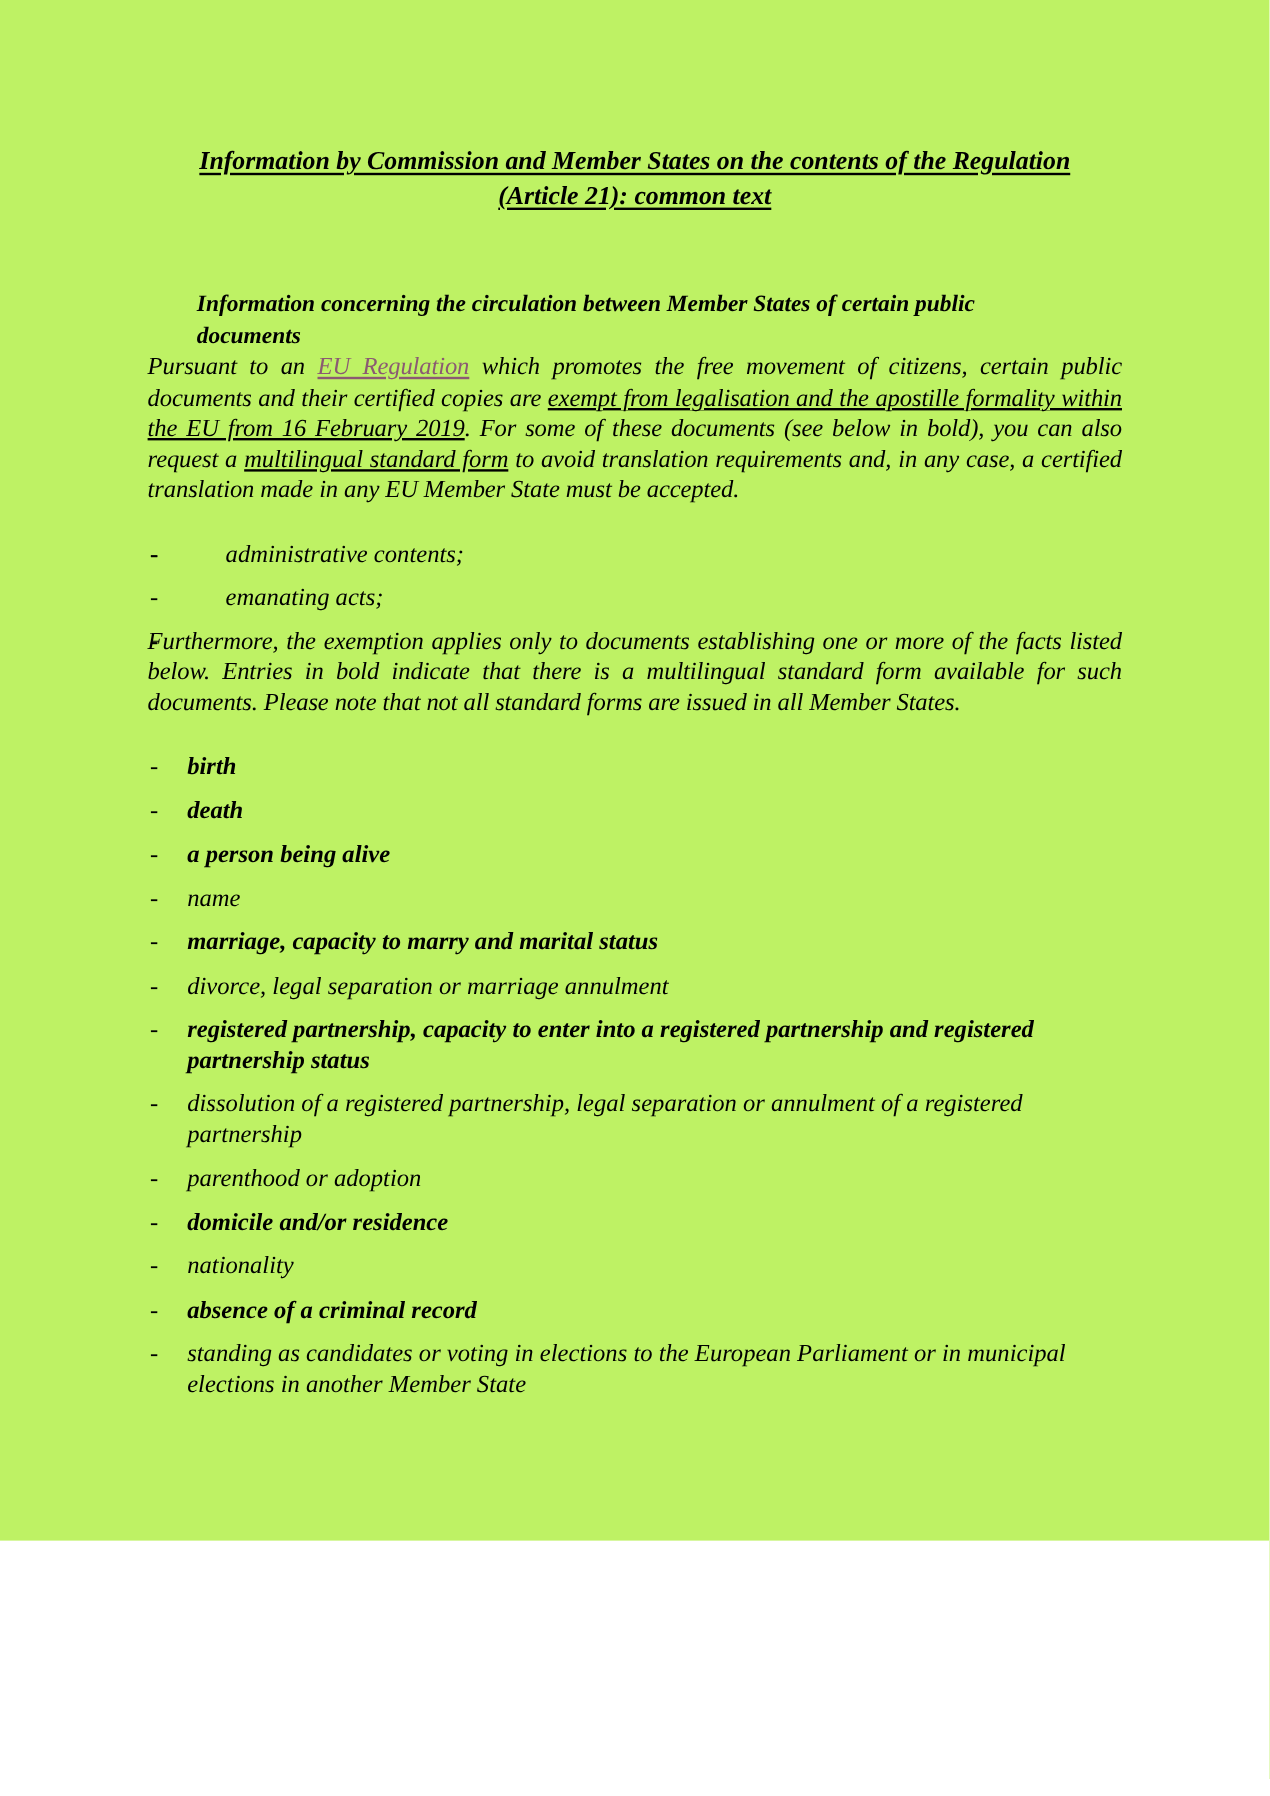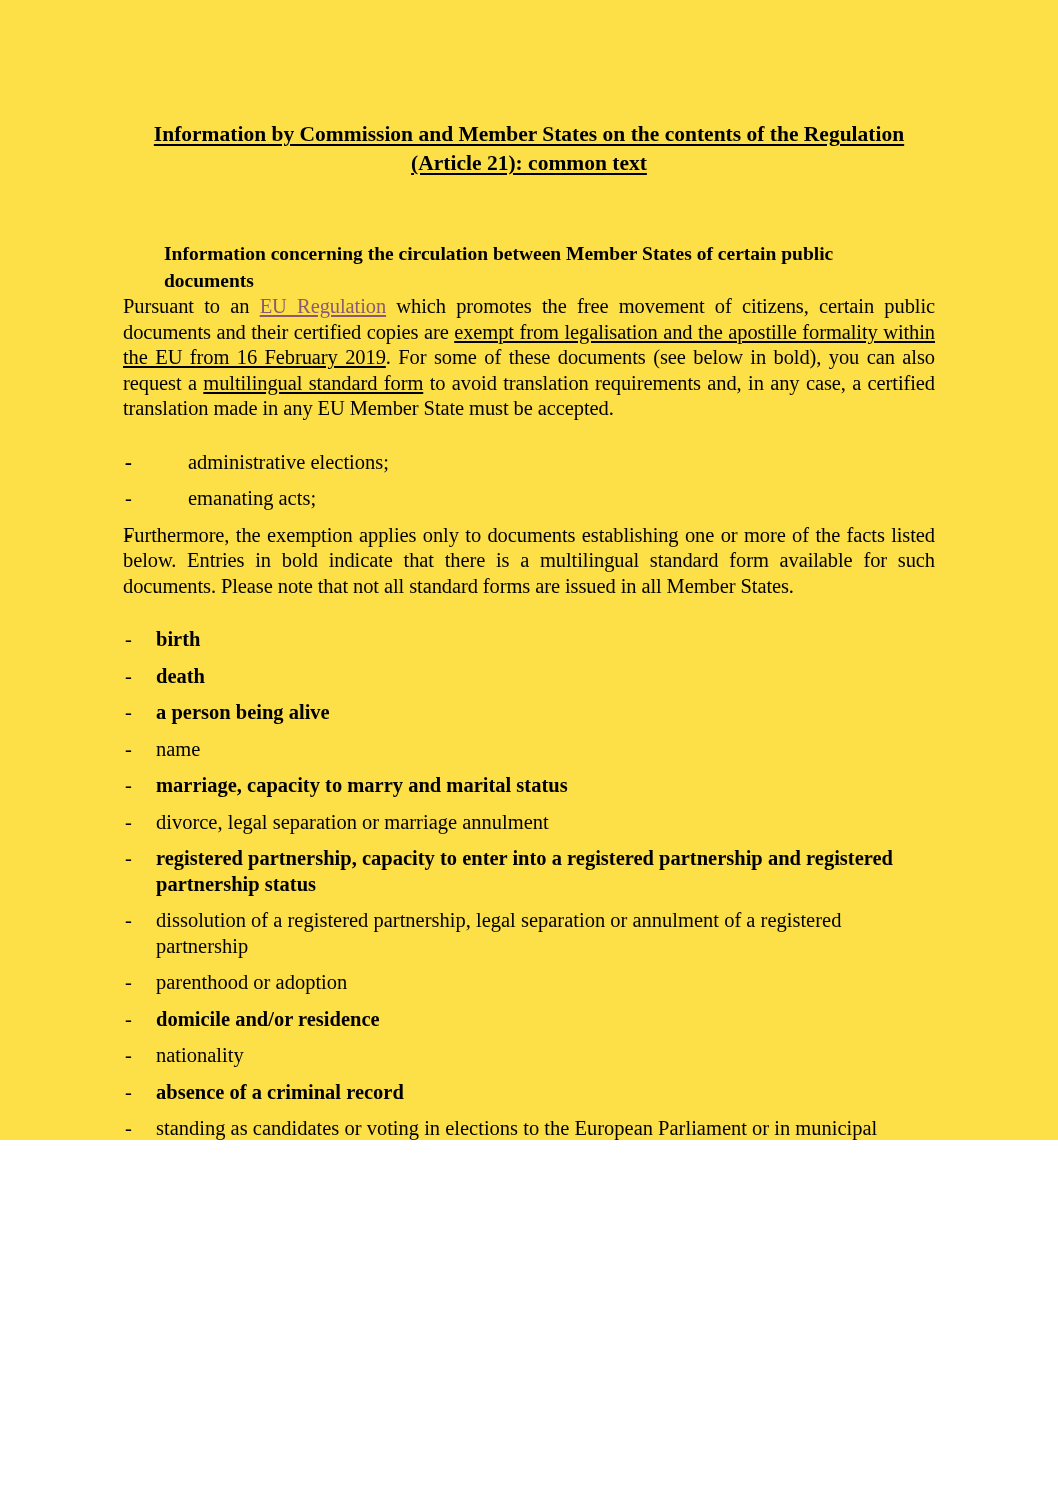--- a/index.html
+++ b/index.html
@@ -7,24 +7,25 @@
     padding: 0;
     background: #ffffff;
   }
   body {
     font-family: "Liberation Serif", "DejaVu Serif", serif;
     color: #000000;
   }
   .page {
     position: relative;
     width: 1058px;
-    height: 1140px;
-    background: #fde047;
+    height: 1284px;
+    background: #bef264;
     overflow: hidden;
     box-sizing: border-box;
+    font-style: italic;
   }
   .content {
     position: absolute;
     left: 123px;
     top: 120px;
     width: 812px;
   }
 
   
   .doc-title {
@@ -115,21 +116,21 @@
       <span class="tline">(Article 21): common text</span>
     </h1>
 
     <h2 class="doc-subtitle">Information concerning the circulation between Member States of certain public documents</h2>
 
     <p class="body-par par-gap-1"><span>Pursuant to an </span><a class="eu-link" href="#">EU Regulation</a><span> which promotes the free movement of citizens, certain public documents and their certified copies are </span><span class="u">exempt from legalisation and the apostille formality within the EU from 16 February 2019</span><span>. For some of these documents (see below in bold), you can also request a </span><span class="u">multilingual standard form</span><span> to avoid translation requirements and, in any case, a certified translation made in any EU Member State must be accepted.</span></p>
 
 
     <ul class="dash-list list-docs">
       <li><span class="dash">-</span></li>
-      <li><span class="dash">-</span><span class="txt">administrative elections;</span></li>
+      <li><span class="dash">-</span><span class="txt">administrative contents;</span></li>
       <li><span class="dash">-</span><span class="txt">emanating acts;</span></li>
       <li><span class="dash">-</span></li>
       <li><span class="dash">-</span></li>
     </ul>
 
     <p class="body-par par-gap-3">Furthermore, the exemption applies only to documents establishing one or more of the facts listed below. Entries in bold indicate that there is a multilingual standard form available for such documents. Please note that not all standard forms are issued in all Member States.</p>
 
     <ul class="dash-list list-facts">
       <li class="bold">
           <span class="dash">-</span>

